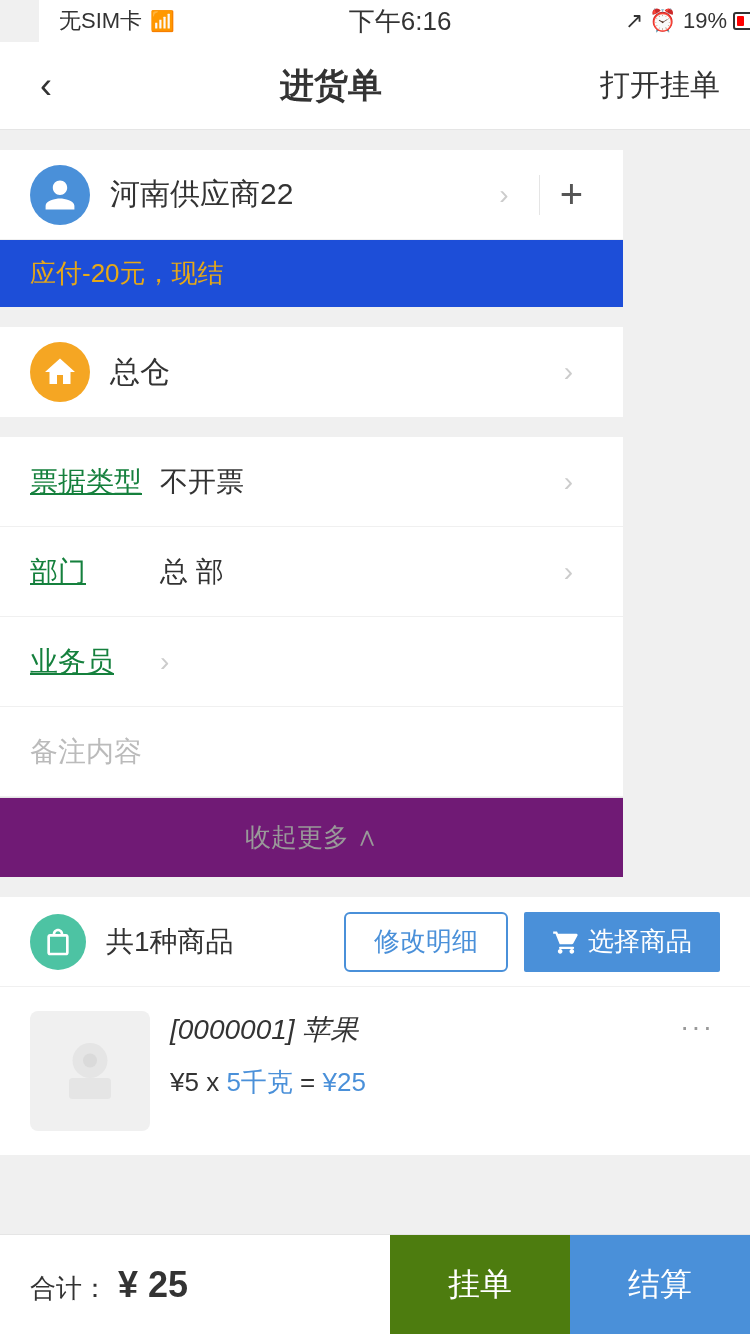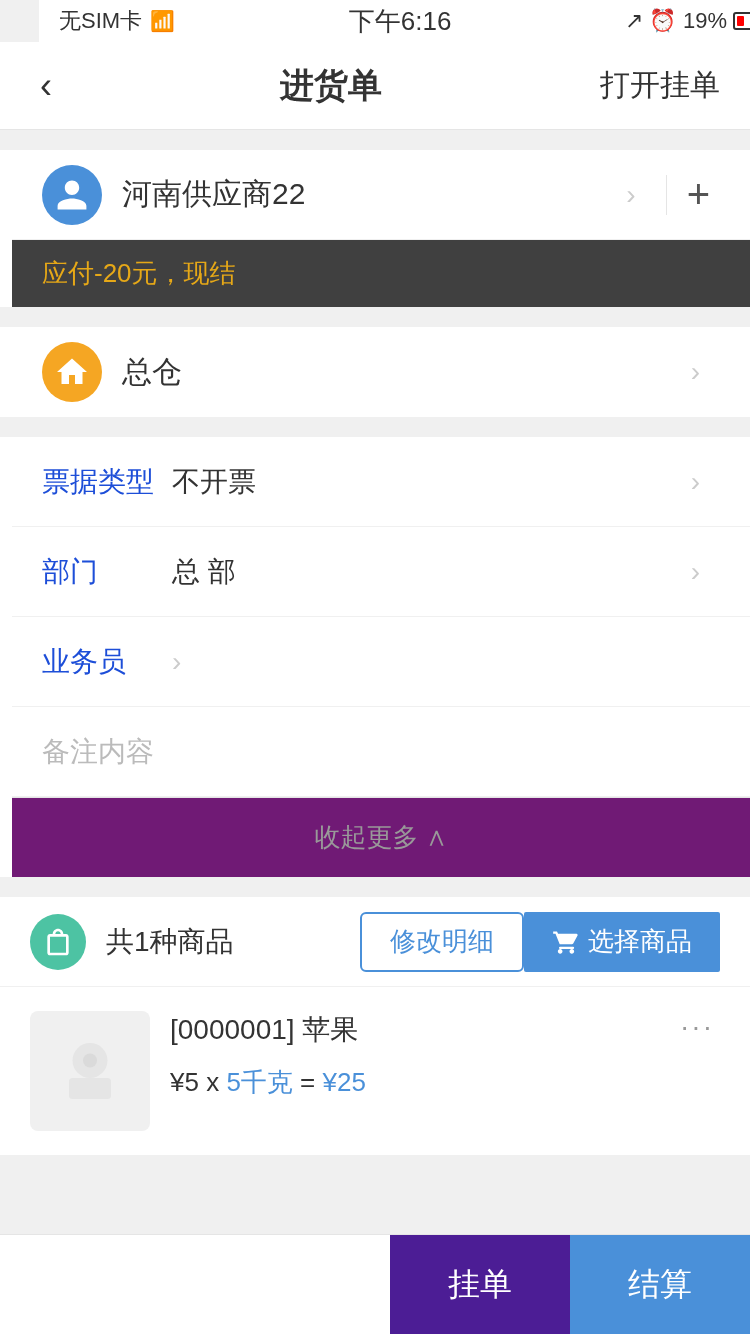--- a/index.html
+++ b/index.html
@@ -83,22 +83,21 @@
 
     
     .section-gap {
       height: 20px;
       background: #f0f0f0;
     }
 
     
     .card {
       background: #fff;
-      width: 750px;
-      padding-left: 12px;
+      width: 623px;
     }
 
     
     .supplier-row {
       display: flex;
       align-items: center;
       padding: 0 30px;
       height: 90px;
       border-bottom: 1px solid #f0f0f0;
     }
@@ -129,21 +128,21 @@
     }
     .add-btn {
       font-size: 40px;
       color: #555;
       cursor: pointer;
       padding: 0 10px;
     }
 
     
     .payment-hint {
-      background: #404040;
+      background: #1d4ed8;
       padding: 16px 30px;
       font-size: 26px;
       color: #e6a817;
     }
 
     
     .warehouse-row {
       display: flex;
       align-items: center;
       padding: 0 30px;
@@ -173,23 +172,24 @@
     .form-row {
       display: flex;
       align-items: center;
       padding: 0 30px;
       height: 90px;
       border-bottom: 1px solid #f0f0f0;
     }
     .form-row:last-child { border-bottom: none; }
     .form-label {
       font-size: 28px;
-      color: #1d4ed8;
+      color: #15803d;
       width: 130px;
       flex-shrink: 0;
+      text-decoration: underline;
     }
     .form-value {
       flex: 1;
       font-size: 28px;
       color: #333;
     }
     .form-placeholder {
       flex: 1;
       font-size: 28px;
       color: #bbb;
@@ -234,20 +234,21 @@
     .btn-modify {
       height: 60px;
       padding: 0 28px;
       border: 2px solid #4a90d9;
       border-radius: 6px;
       background: #fff;
       color: #4a90d9;
       font-size: 26px;
       cursor: pointer;
       display: flex; align-items: center; justify-content: center;
+      margin-right: 16px;
     }
     .btn-select {
       height: 60px;
       padding: 0 28px;
       border-radius: 2px;
       background: #4a90d9;
       color: #fff;
       font-size: 26px;
       cursor: pointer;
       display: flex; align-items: center; justify-content: center;
@@ -271,20 +272,21 @@
       flex-shrink: 0;
       display: flex; align-items: center; justify-content: center;
       overflow: hidden;
     }
     .product-thumb svg { width: 70px; height: 70px; opacity: 0.3; }
     .product-info { flex: 1; }
     .product-name {
       font-size: 28px;
       color: #333;
       margin-bottom: 16px;
+      font-style: italic;
     }
     .product-price {
       font-size: 26px;
       color: #333;
     }
     .product-price .highlight {
       color: #4a90d9;
     }
     .product-more {
       color: #999;
@@ -322,21 +324,21 @@
       font-weight: 600;
       color: #333;
     }
     .total-count {
       font-size: 22px;
       color: #999;
     }
     .btn-hang {
       width: 180px;
       height: 100px;
-      background: #4c1d95;
+      background: #4d7c0f;
       color: #fff;
       font-size: 32px;
       display: flex; align-items: center; justify-content: center;
       cursor: pointer;
       flex-shrink: 0;
     }
     .btn-checkout {
       width: 180px;
       height: 100px;
       background: #4a90d9;
@@ -468,16 +470,20 @@
       <span class="highlight">¥25</span>
     </div>
   </div>
   <span class="product-more">···</span>
 </div>
 
 <div style="height: 120px;"></div>
 
 <div class="bottom-bar">
   <div class="total-section">
+    <div class="total-label">
+      <span>合计：</span>
+      <span class="total-amount">¥ 25</span>
+    </div>
   </div>
   <div class="btn-hang">挂单</div>
   <div class="btn-checkout">结算</div>
 </div>
 
 </body></html>

